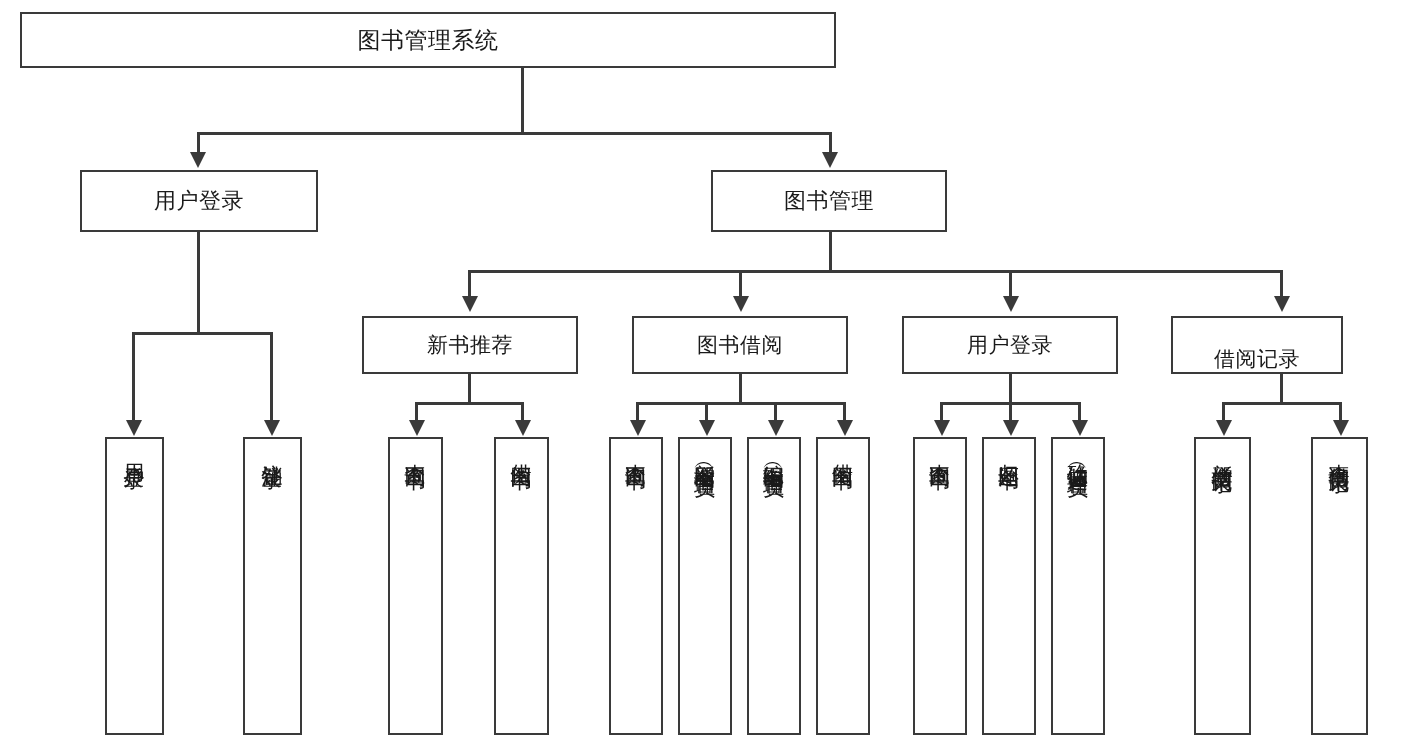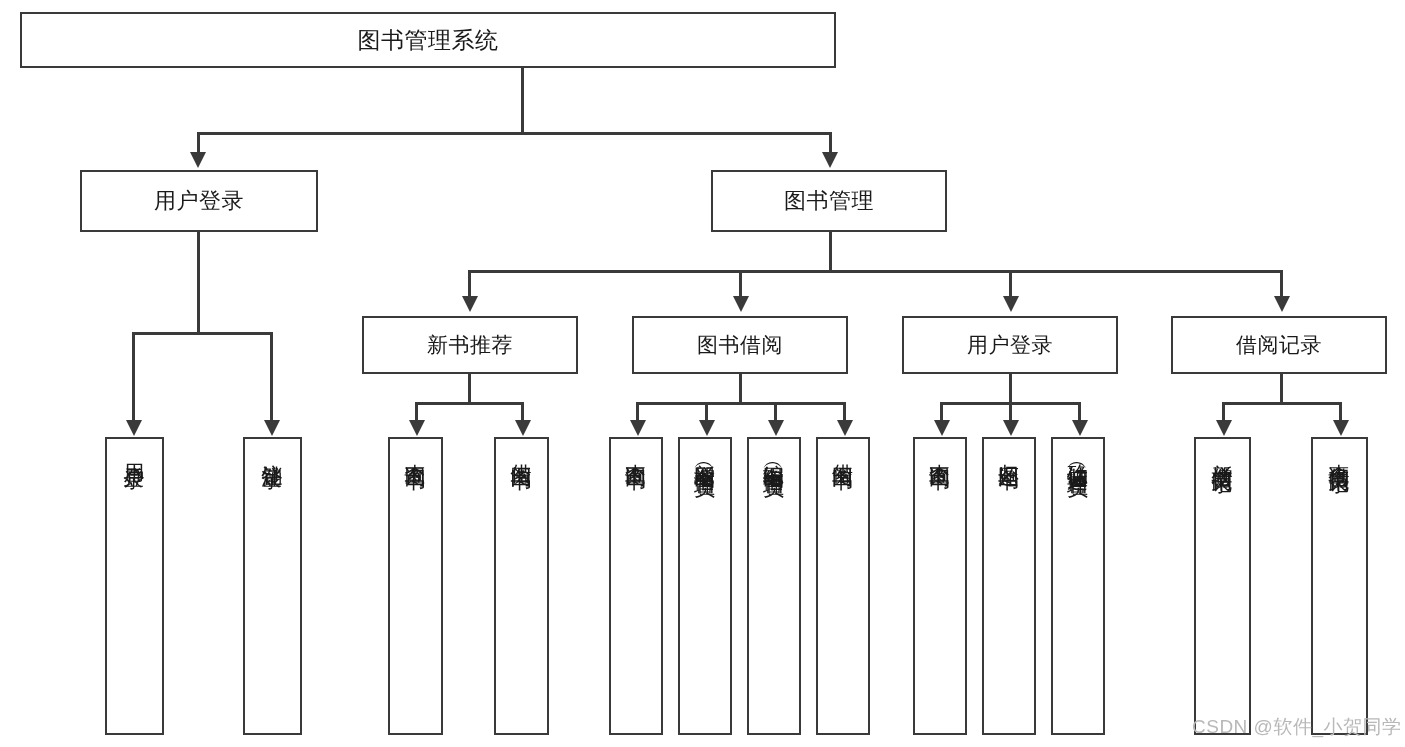--- a/index.html
+++ b/index.html
@@ -131,21 +131,21 @@
 
   <div class="node lvl3" style="left:362px; top:316px; width:216px; height:58px;">
     <span class="lbl">新书推荐</span>
   </div>
   <div class="node lvl3" style="left:632px; top:316px; width:216px; height:58px;">
     <span class="lbl">图书借阅</span>
   </div>
   <div class="node lvl3" style="left:902px; top:316px; width:216px; height:58px;">
     <span class="lbl">用户登录</span>
   </div>
-  <div class="node lvl3" style="left:1171px; top:316px; width:216px; height:58px;">
+  <div class="node lvl3" style="left:1171px; top:316px; width:172px; height:58px;align-items:flex-end;">
     <span class="lbl">借阅记录</span>
   </div>
 
   <div class="seg v" style="left:468px; top:374px; height:30px;"></div>
   <div class="seg h" style="left:415px; top:402px; width:108px;"></div>
   <div class="seg v" style="left:415px; top:402px; height:20px;"></div>
   <div class="arrow" style="left:409px; top:420px;"></div>
   <div class="seg v" style="left:521px; top:402px; height:20px;"></div>
   <div class="arrow" style="left:515px; top:420px;"></div>
 
@@ -213,15 +213,14 @@
     <span class="lbl">确认归还（管理员）</span>
   </div>
 
   <div class="node leaf" style="left:1194px; top:437px; width:57px; height:298px;">
     <span class="lbl">新增借阅记录</span>
   </div>
   <div class="node leaf" style="left:1311px; top:437px; width:57px; height:298px;">
     <span class="lbl">查询借阅记录</span>
   </div>
 
-  <div id="watermark" style="left:1192px; top:714px;">CSDN @软件_小贺同学</div>
 
 </div>
 
 </body></html>

